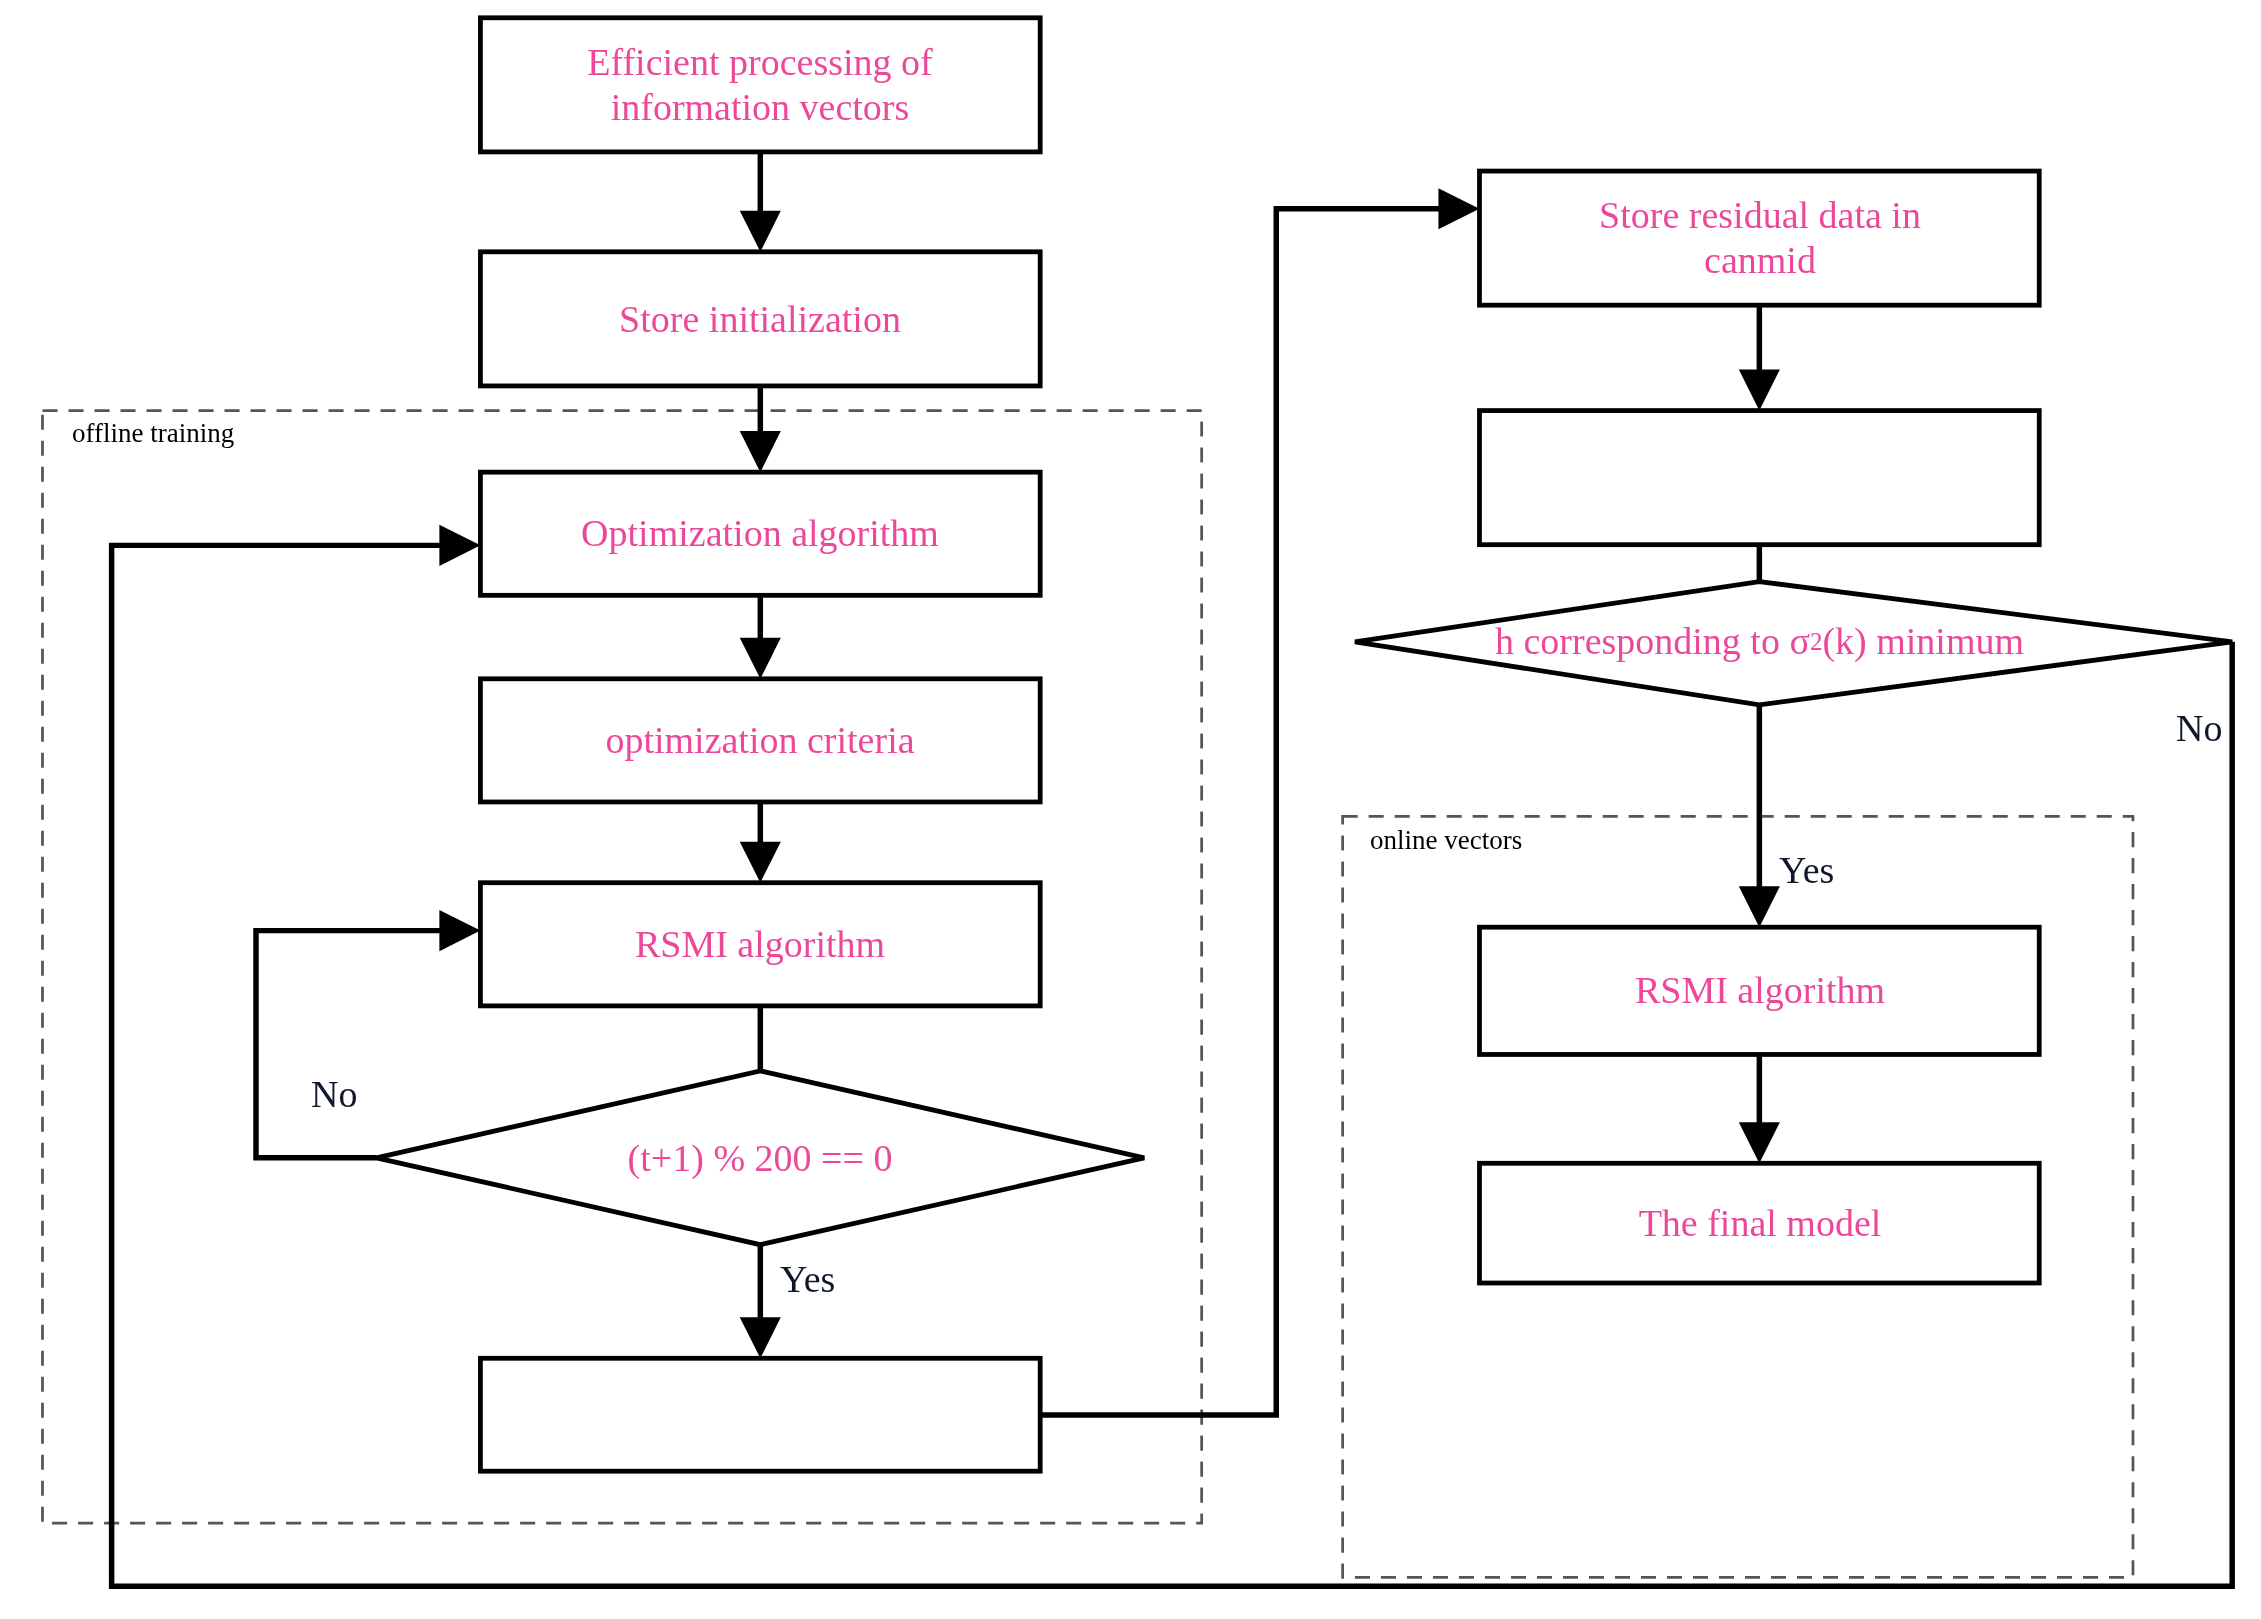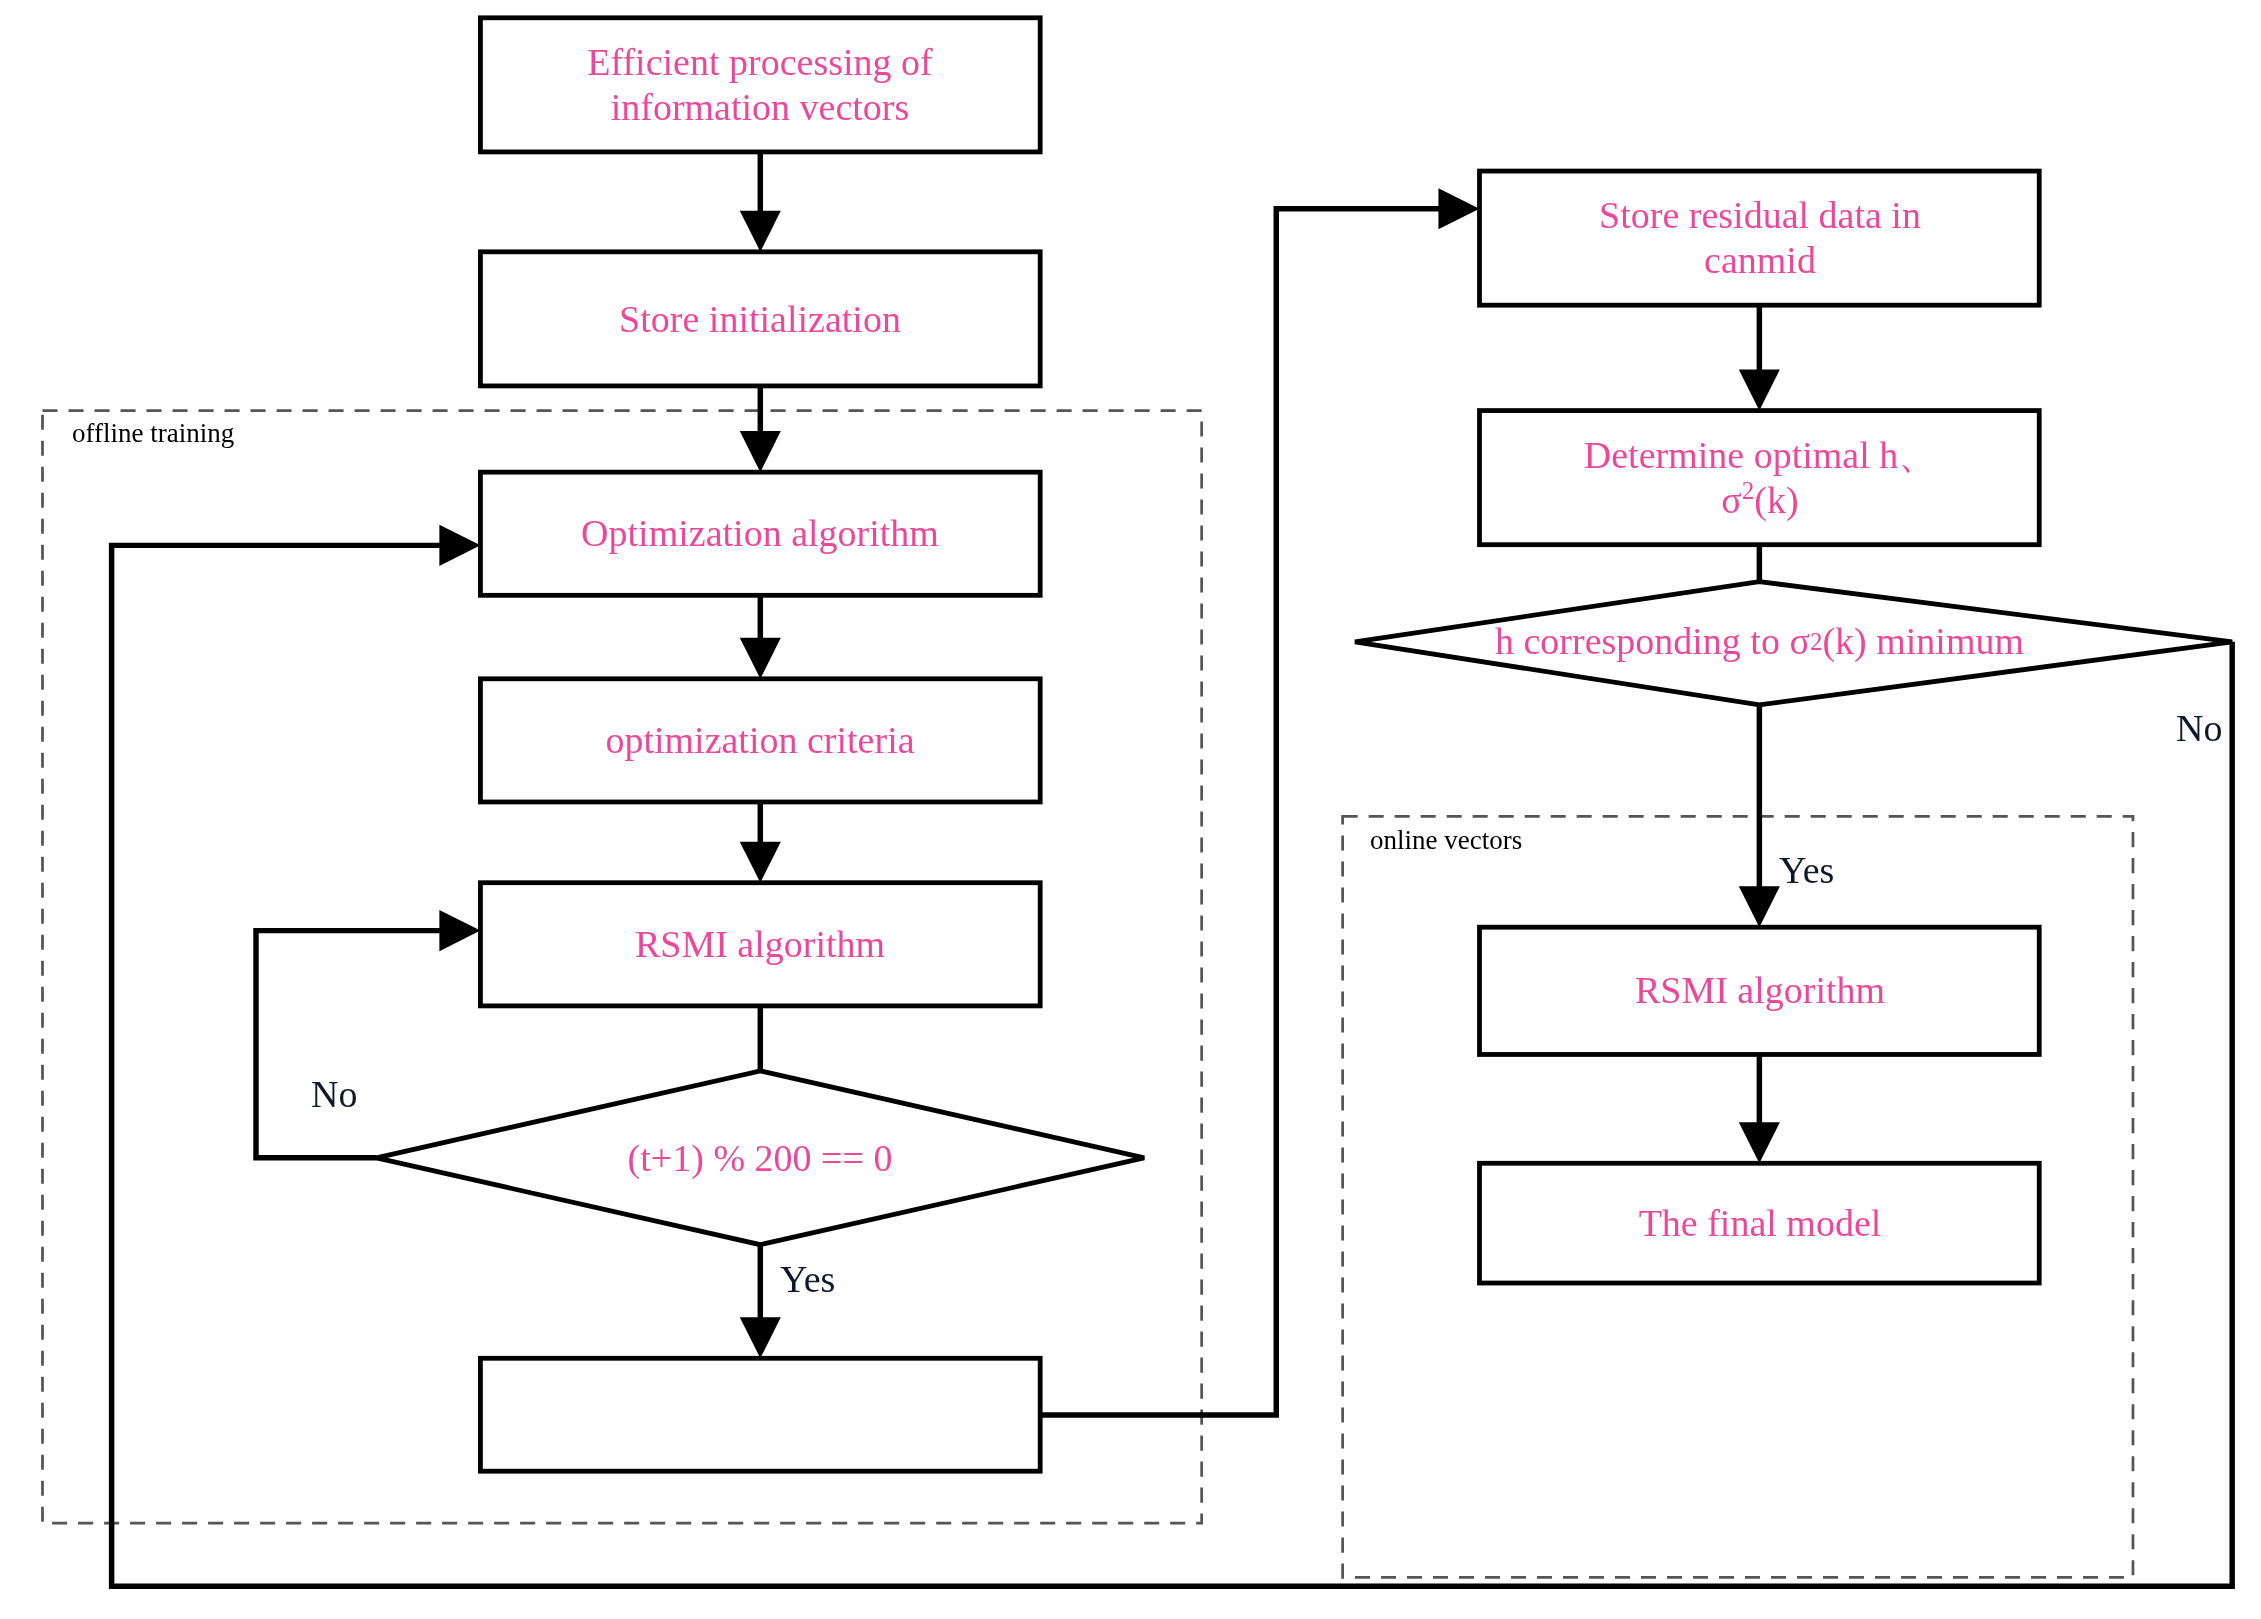--- a/index.html
+++ b/index.html
@@ -160,24 +160,20 @@
   <div class="node-label" style="left:480px; top:679px; width:560px; height:123px;">optimization criteria</div>
 
   <div class="node-label" style="left:480px; top:883px; width:560px; height:123px;">RSMI algorithm</div>
 
   <div class="node-label" style="left:480px; top:1116px; width:560px; height:85px;">(t+1) % 200 == 0</div>
 
 
   <div class="node-label" style="left:1480px; top:171px; width:560px; height:134px;">Store residual data in
 canmid</div>
 
-  <div class="node-label" style="left:1480px; top:411px; width:560px; height:134px; flex-direction:column;">
-    <span>Determine optimal h、</span>
-    <span><span>σ</span><span class="sup">2</span><span>(k)</span></span>
-  </div>
 
   <div class="node-label" style="left:1355px; top:602px; width:809px; height:79px;">
     <span>h corresponding to σ</span><span class="sup">2</span><span>(k) minimum</span>
   </div>
 
   <div class="node-label" style="left:1480px; top:927px; width:560px; height:127px;">RSMI algorithm</div>
 
   <div class="node-label" style="left:1480px; top:1163px; width:560px; height:120px;">The final model</div>
 
   <div class="edge-label" style="left:311px; top:1074px;">No</div>

